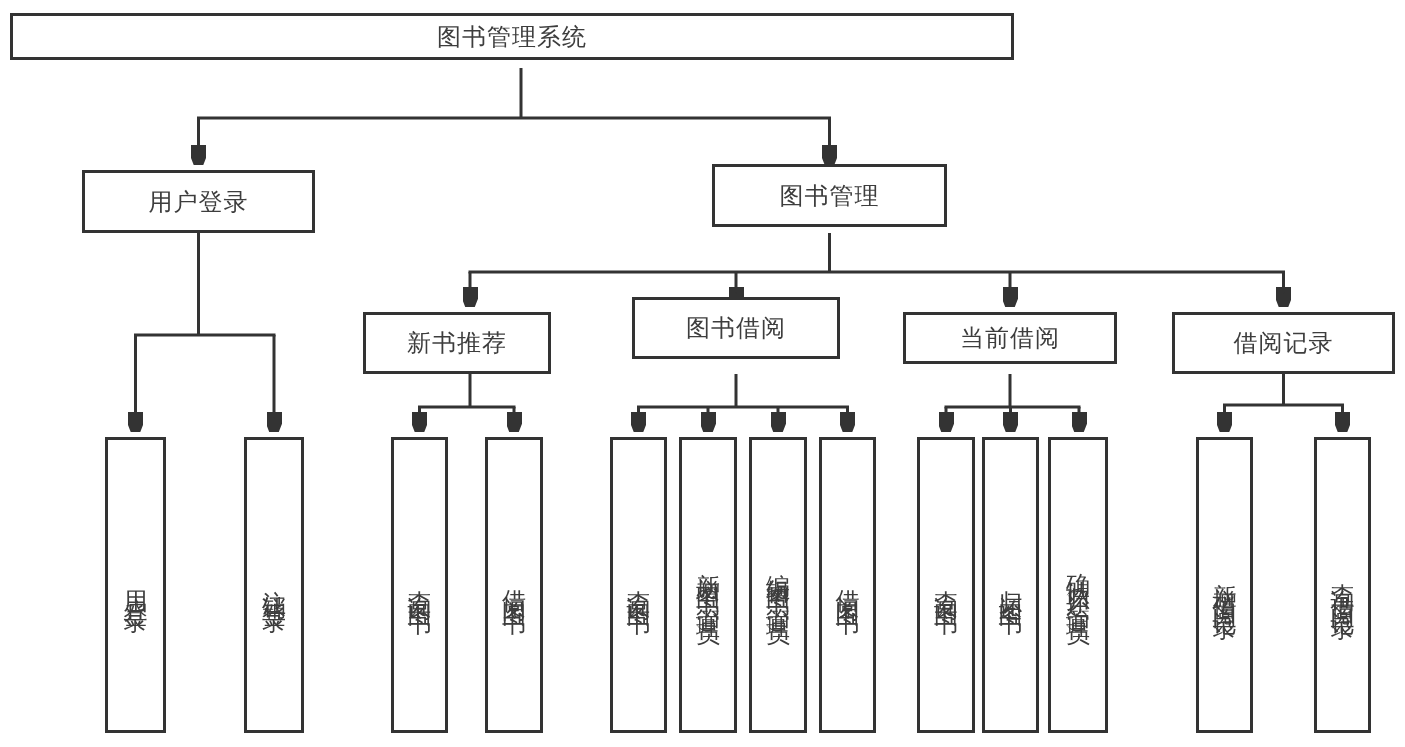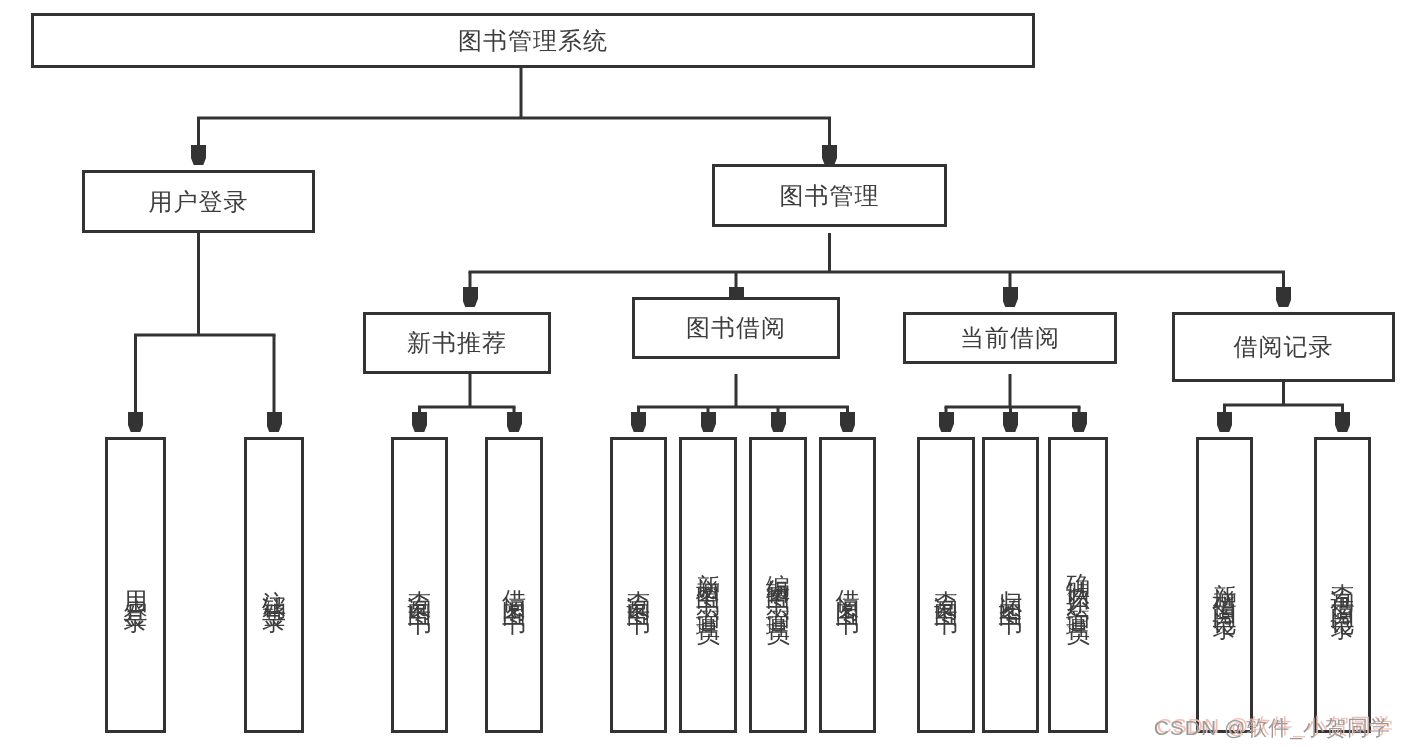--- a/index.html
+++ b/index.html
@@ -111,41 +111,41 @@
     <path d="M946,407 L946,431" marker-end="url(#arrow)"></path>
     <path d="M1010.5,407 L1010.5,431" marker-end="url(#arrow)"></path>
     <path d="M1079,407 L1079,431" marker-end="url(#arrow)"></path>
 
     <path d="M1283.5,374 L1283.5,405"></path>
     <path d="M1224.5,405 L1342.5,405" stroke-linecap="square"></path>
     <path d="M1224.5,405 L1224.5,431" marker-end="url(#arrow)"></path>
     <path d="M1342.5,405 L1342.5,431" marker-end="url(#arrow)"></path>
   </svg>
 
-  <div class="box hbox" style="left:31px;top:13px;width:1004px;height:55px">
+  <div class="box hbox" style="left:10px;top:13px;width:1004px;height:47px">
     <span>图书管理系统</span>
   </div>
 
   <div class="box hbox" style="left:82px;top:170px;width:233px;height:63px">
     <span>用户登录</span>
   </div>
   <div class="box hbox" style="left:712px;top:164px;width:235px;height:63px">
     <span>图书管理</span>
   </div>
 
   <div class="box hbox" style="left:363px;top:312px;width:188px;height:62px">
     <span>新书推荐</span>
   </div>
   <div class="box hbox" style="left:632px;top:297px;width:208px;height:62px">
     <span>图书借阅</span>
   </div>
   <div class="box hbox" style="left:903px;top:312px;width:214px;height:52px">
     <span>当前借阅</span>
   </div>
-  <div class="box hbox" style="left:1172px;top:312px;width:223px;height:70px">
+  <div class="box hbox" style="left:1172px;top:312px;width:223px;height:62px">
     <span>借阅记录</span>
   </div>
 
   <div class="box vbox" style="left:105px;top:437px;width:61px;height:296px">
     <span>用户登录</span>
   </div>
   <div class="box vbox" style="left:244px;top:437px;width:60px;height:296px">
     <span>注销登录</span>
   </div>
 
@@ -179,15 +179,14 @@
     <span>确认归还（管理员）</span>
   </div>
 
   <div class="box vbox" style="left:1196px;top:437px;width:57px;height:296px">
     <span>新增借阅记录</span>
   </div>
   <div class="box vbox" style="left:1314px;top:437px;width:57px;height:296px">
     <span>查询借阅记录</span>
   </div>
 
-  <div class="watermark">CSDN @软件_小贺同学</div>
 
 </div>
 
 </body></html>

